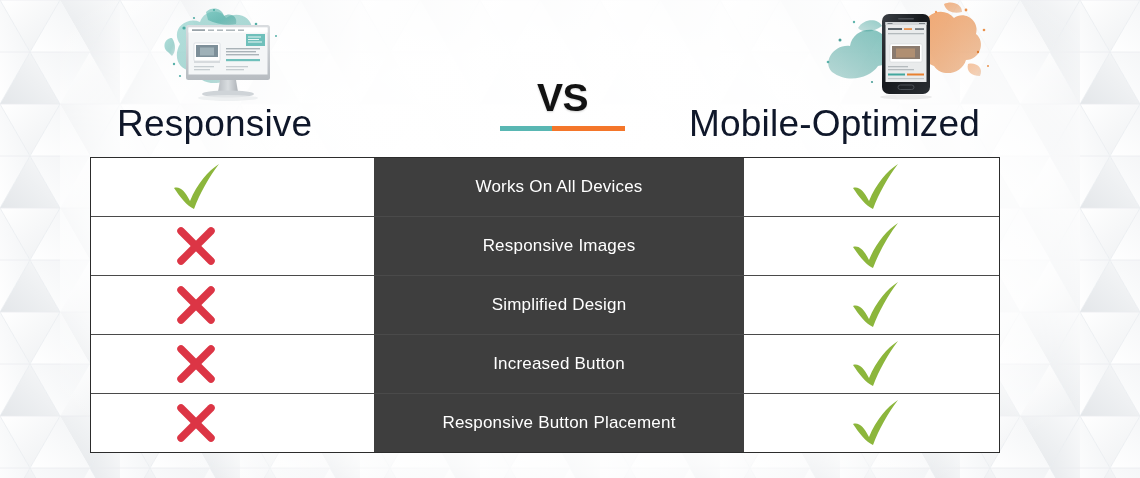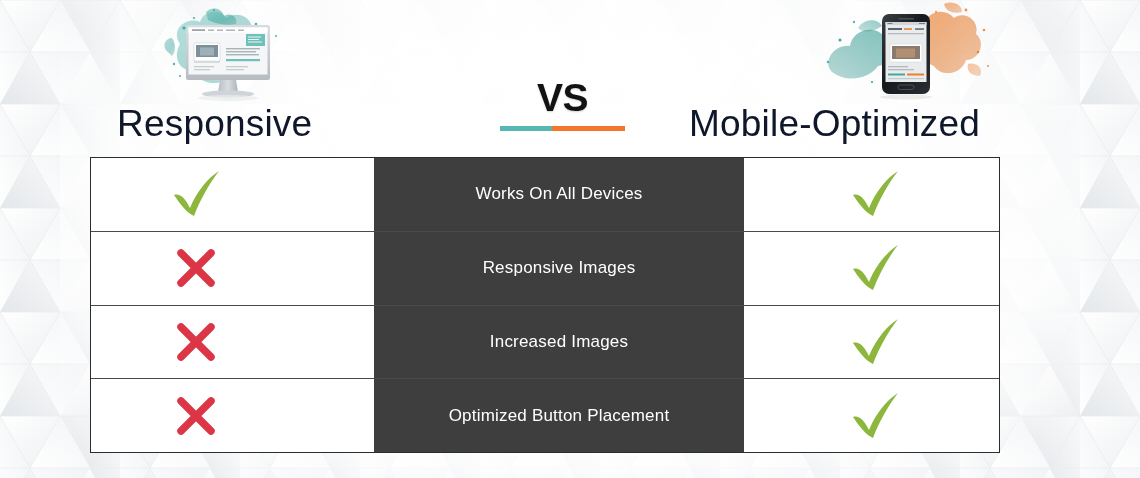--- a/index.html
+++ b/index.html
@@ -403,50 +403,66 @@
         </svg>
       </div>
       <div class="cell-mid">Responsive Images</div>
       <div class="cell-right">
         <svg class="mark mark-check" viewBox="0 0 56 50" aria-hidden="true">
           <path d="M6,26 C12,24 17,29 22,39 C29,22 40,9 51,2 C41,15 32,31 26,47 C19,44 12,35 6,26 Z" fill="#8CB63C"></path>
         </svg>
       </div>
     </div>
 
-
     <div class="t-row">
       <div class="cell-left">
         <svg class="mark mark-cross" viewBox="0 0 44 44" aria-hidden="true">
           <g stroke="#DC3545" stroke-width="7.5" stroke-linecap="round">
             <line x1="7" y1="7" x2="37" y2="37"></line>
             <line x1="37" y1="7" x2="7" y2="37"></line>
           </g>
         </svg>
       </div>
-      <div class="cell-mid">Increased Images</div>
+      <div class="cell-mid">Simplified Design</div>
       <div class="cell-right">
         <svg class="mark mark-check" viewBox="0 0 56 50" aria-hidden="true">
           <path d="M6,26 C12,24 17,29 22,39 C29,22 40,9 51,2 C41,15 32,31 26,47 C19,44 12,35 6,26 Z" fill="#8CB63C"></path>
         </svg>
       </div>
     </div>
 
     <div class="t-row">
       <div class="cell-left">
         <svg class="mark mark-cross" viewBox="0 0 44 44" aria-hidden="true">
           <g stroke="#DC3545" stroke-width="7.5" stroke-linecap="round">
             <line x1="7" y1="7" x2="37" y2="37"></line>
             <line x1="37" y1="7" x2="7" y2="37"></line>
           </g>
         </svg>
       </div>
-      <div class="cell-mid">Optimized Button Placement</div>
+      <div class="cell-mid">Increased Button</div>
       <div class="cell-right">
         <svg class="mark mark-check" viewBox="0 0 56 50" aria-hidden="true">
           <path d="M6,26 C12,24 17,29 22,39 C29,22 40,9 51,2 C41,15 32,31 26,47 C19,44 12,35 6,26 Z" fill="#8CB63C"></path>
         </svg>
       </div>
     </div>
 
+    <div class="t-row">
+      <div class="cell-left">
+        <svg class="mark mark-cross" viewBox="0 0 44 44" aria-hidden="true">
+          <g stroke="#DC3545" stroke-width="7.5" stroke-linecap="round">
+            <line x1="7" y1="7" x2="37" y2="37"></line>
+            <line x1="37" y1="7" x2="7" y2="37"></line>
+          </g>
+        </svg>
+      </div>
+      <div class="cell-mid">Responsive Button Placement</div>
+      <div class="cell-right">
+        <svg class="mark mark-check" viewBox="0 0 56 50" aria-hidden="true">
+          <path d="M6,26 C12,24 17,29 22,39 C29,22 40,9 51,2 C41,15 32,31 26,47 C19,44 12,35 6,26 Z" fill="#8CB63C"></path>
+        </svg>
+      </div>
+    </div>
+
   </div>
 
 </div>
 
 </body></html>

